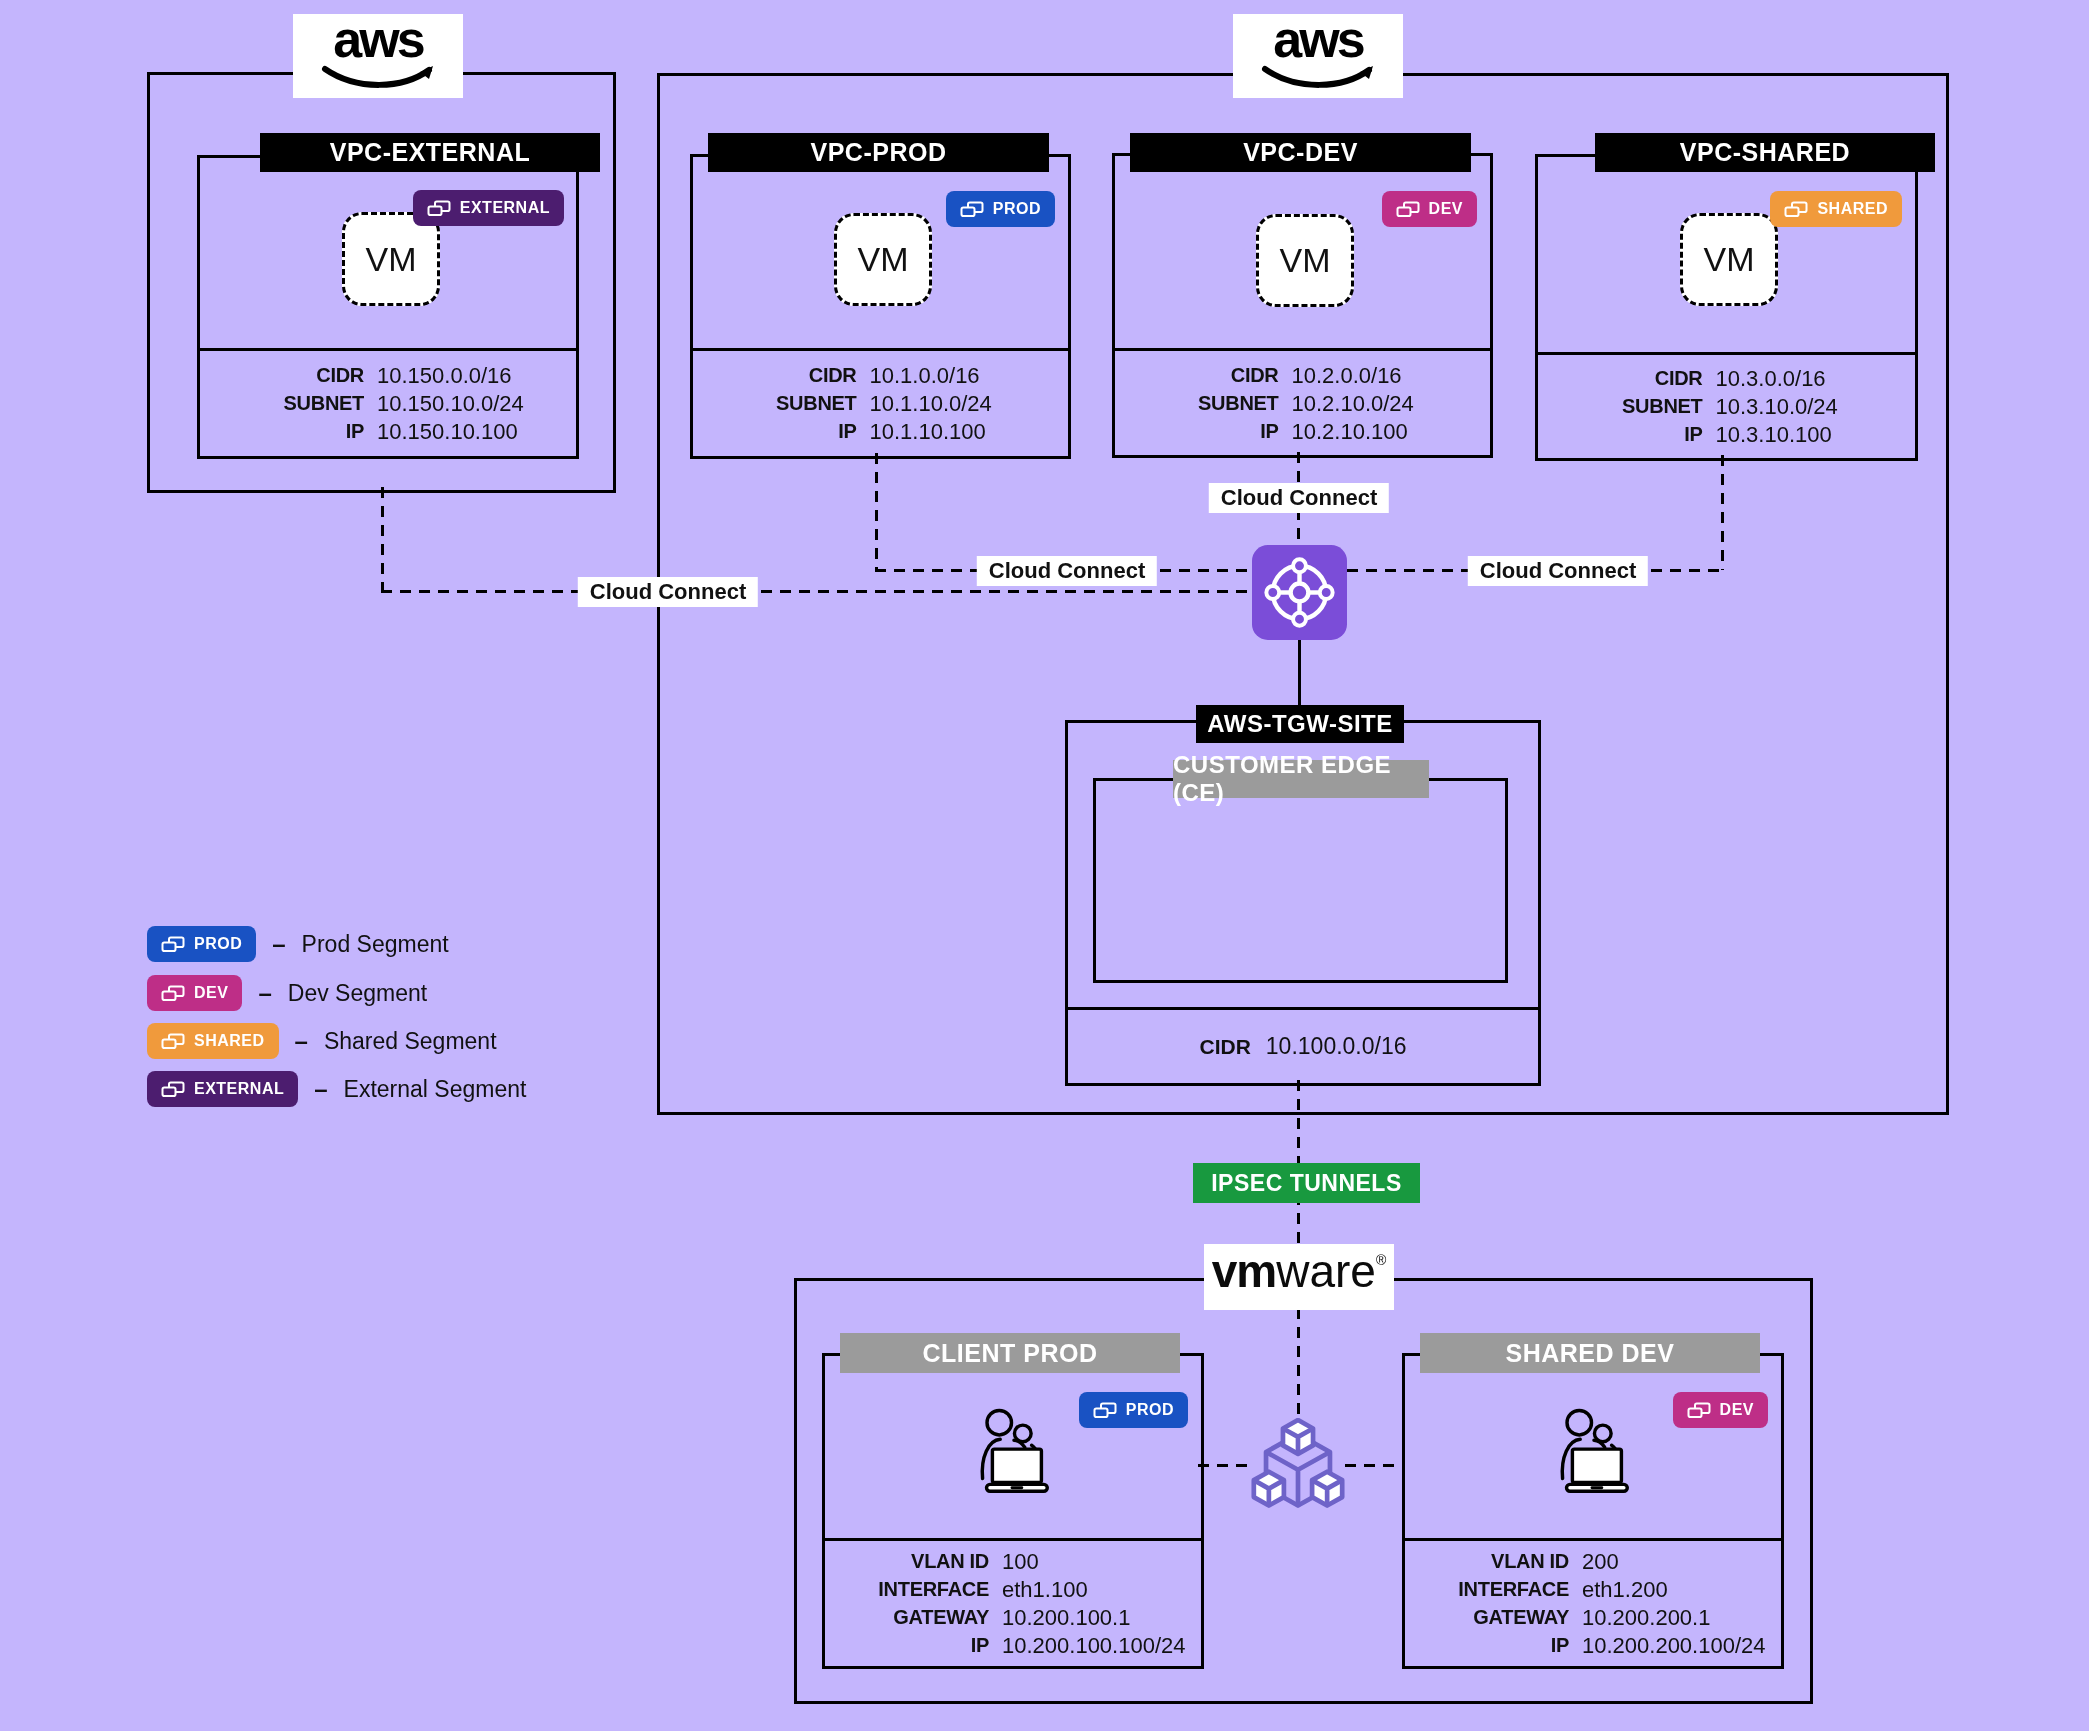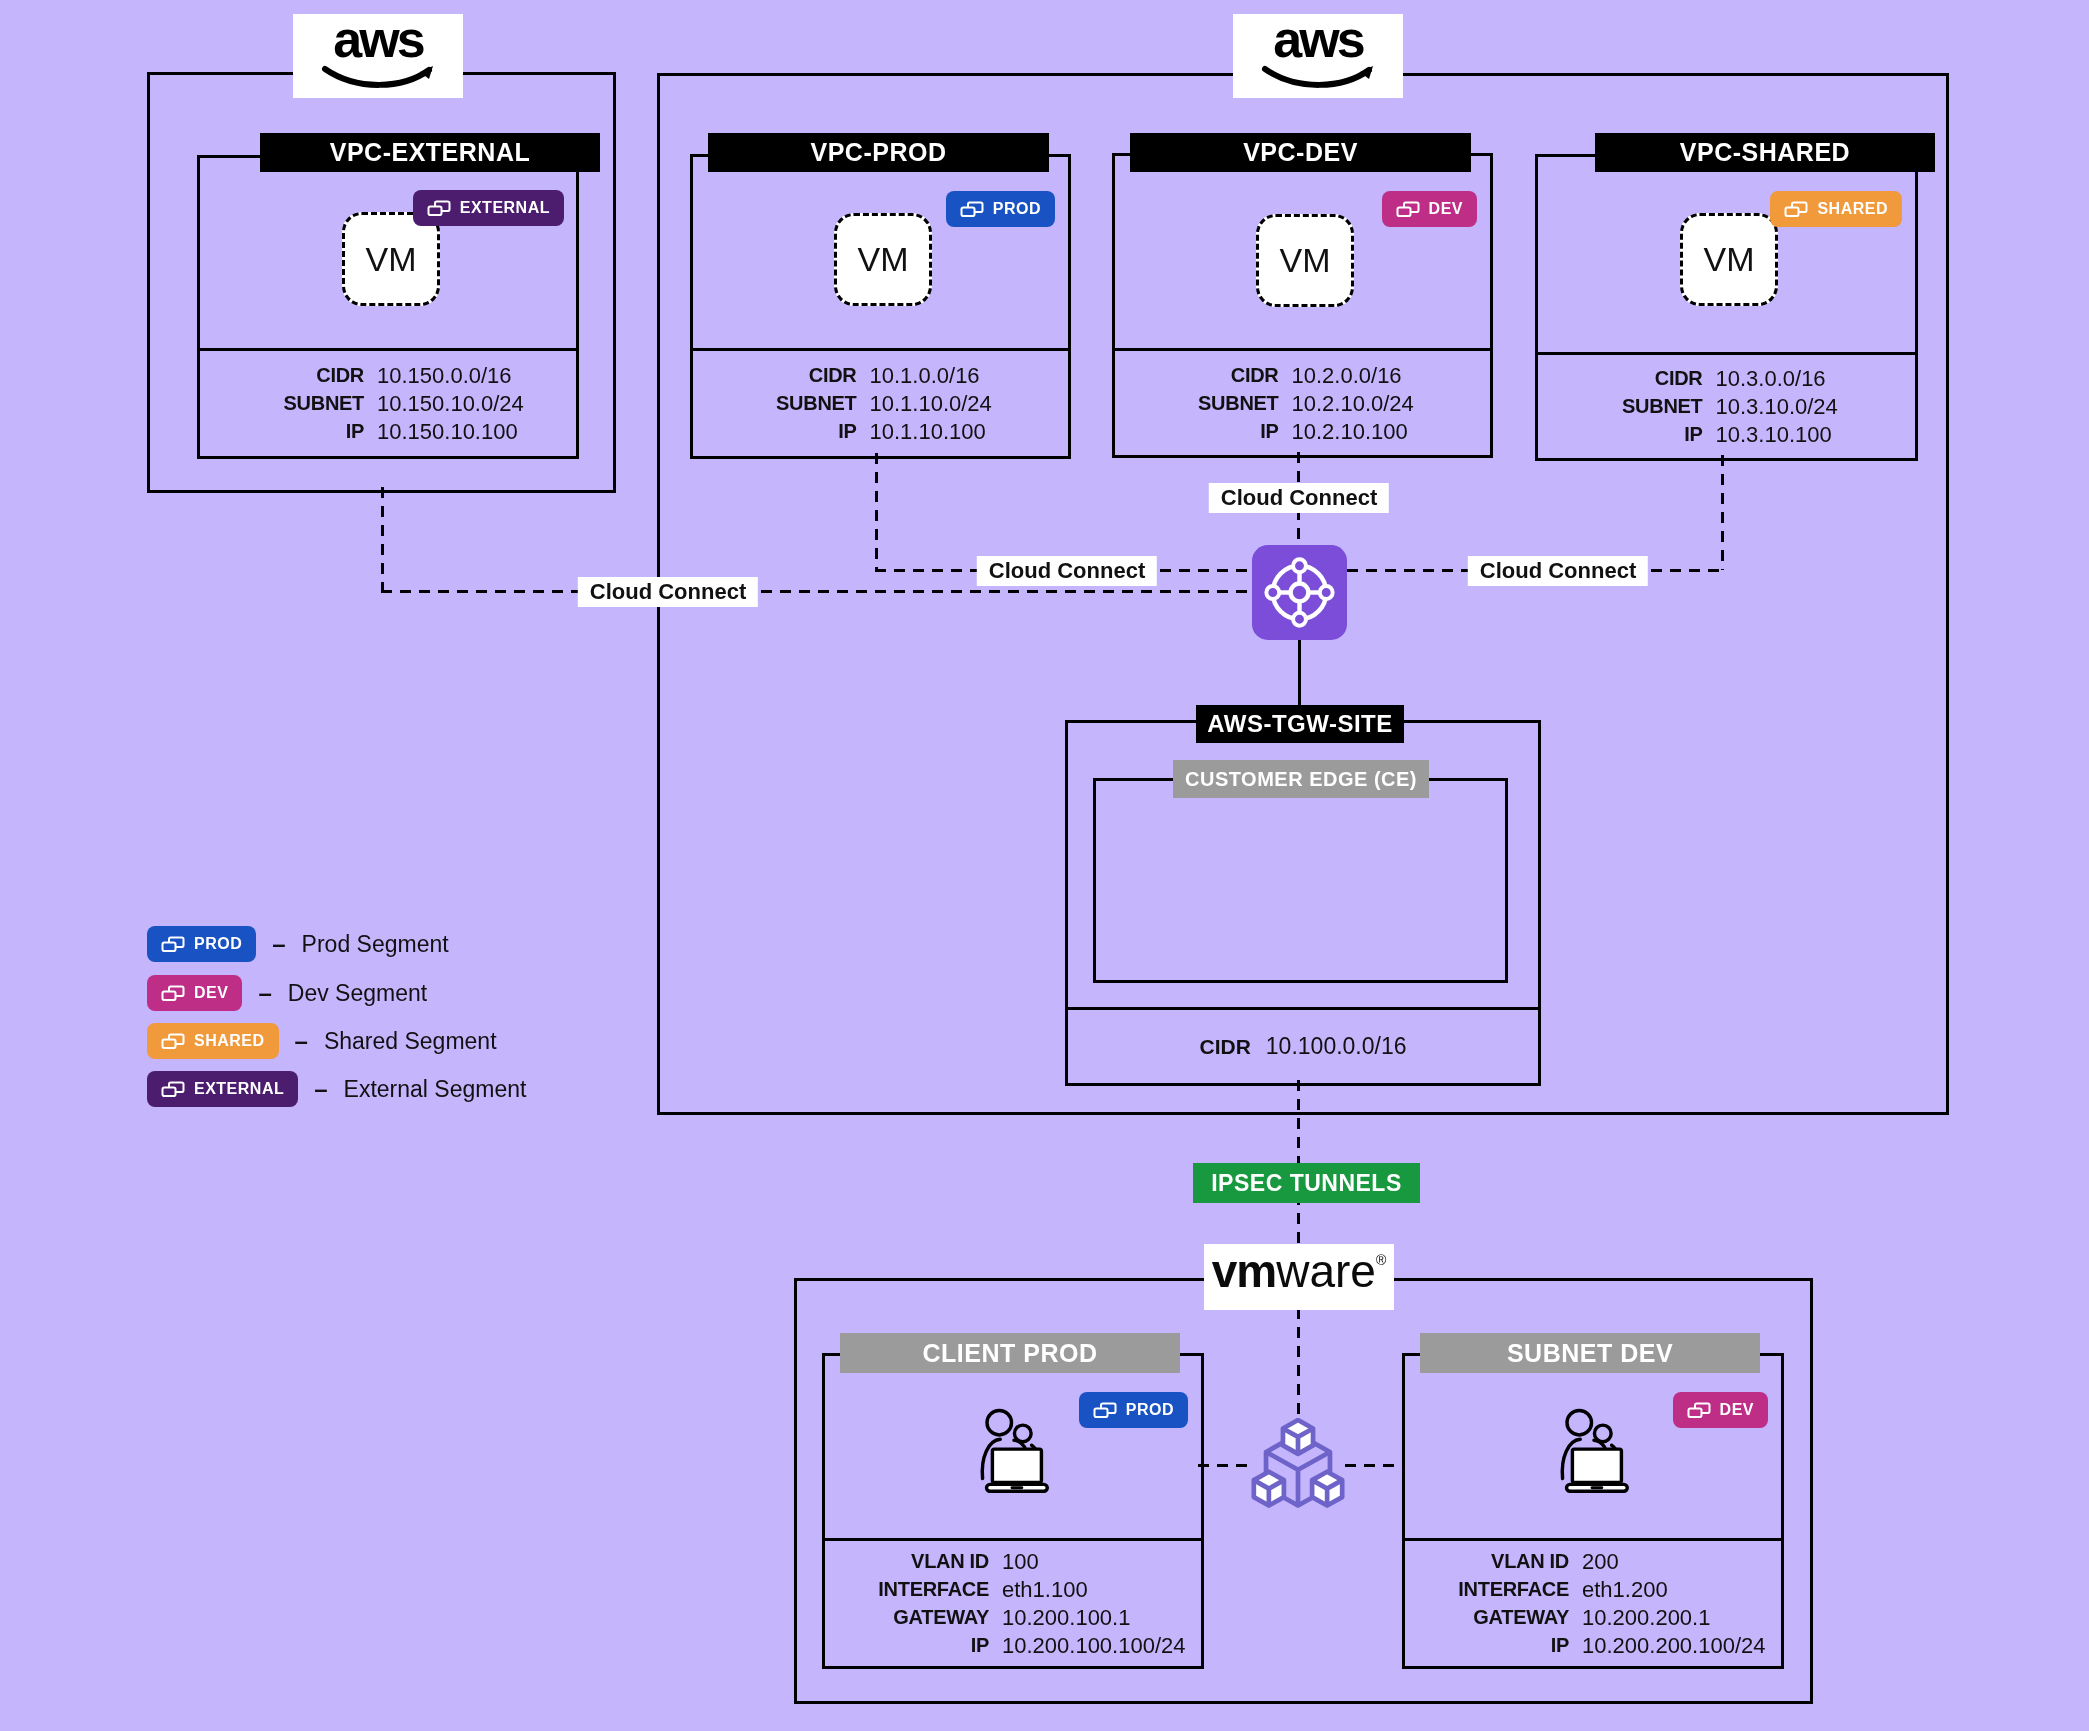--- a/index.html
+++ b/index.html
@@ -199,21 +199,21 @@
       <circle cx="48" cy="21" r="6.5" stroke="#fff" stroke-width="4" style="fill: rgb(123, 77, 216);"></circle>
       <circle cx="75" cy="48" r="6.5" stroke="#fff" stroke-width="4" style="fill: rgb(123, 77, 216);"></circle>
       <circle cx="48" cy="75" r="6.5" stroke="#fff" stroke-width="4" style="fill: rgb(123, 77, 216);"></circle>
       <circle cx="21" cy="48" r="6.5" stroke="#fff" stroke-width="4" style="fill: rgb(123, 77, 216);"></circle>
     </svg>
   </div>
 
   <div class="box" style="left:1065px;top:720px;width:470px;height:360px;">
     <div class="hdr" style="left: 128px; top: -18px; width: 208px; height: 38px; font-size: 24px; background-color: rgb(0, 0, 0);">AWS-TGW-SITE</div>
     <div class="box" style="left:25px;top:55px;width:409px;height:199px;">
-      <div class="hdr" style="left: 77px; top: -21px; width: 256px; height: 38px; font-size: 20px; background-color: rgb(155, 155, 155);">CUSTOMER EDGE (CE)</div>
+      <div class="hdr" style="left: 77px; top: -21px; width: 256px; height: 38px; font-size: 24px; background-color: rgb(155, 155, 155);">CUSTOMER EDGE (CE)</div>
       <div class="abs" style="left:0;top:30px;width:100%;height:165px;display:flex;justify-content:space-around;align-items:flex-end;padding-bottom:10px;box-sizing:border-box;">
       </div>
     </div>
     <div class="data-sec" style="top:284px;">
       <div class="tgw-datarow">
         <span style="font-weight:700;font-size:21px;">CIDR</span>
         <span style="font-size:23px;">10.100.0.0/16</span>
       </div>
     </div>
   </div>
@@ -324,21 +324,21 @@
         <path d="M50 20 L66 11 M50 20 L34 11 M50 20 L50 38" fill="none"></path>
         <path d="M19 57 L35 66 L35 84 L19 93 L3 84 L3 66 Z"></path>
         <path d="M19 75 L35 66 M19 75 L3 66 M19 75 L19 93" fill="none"></path>
         <path d="M81 57 L97 66 L97 84 L81 93 L65 84 L65 66 Z"></path>
         <path d="M81 75 L97 66 M81 75 L65 66 M81 75 L81 93" fill="none"></path>
       </g>
     </svg>
   </div>
 
   <div class="box" style="left:1402px;top:1353px;width:376px;height:310px;">
-    <div class="hdr" style="left: 15px; top: -23px; width: 340px; height: 40px; background-color: rgb(155, 155, 155);">SUBNET DEV</div>
+    <div class="hdr" style="left: 15px; top: -23px; width: 340px; height: 40px; background-color: rgb(155, 155, 155);">SHARED DEV</div>
     <div class="abs" style="left:138px;top:50px;">
       <svg viewBox="0 0 100 100" width="98" height="98">
         <g stroke="#000" stroke-width="3.5" fill="none" stroke-linecap="round">
           <circle cx="37" cy="17" r="12.5"></circle>
           <circle cx="61" cy="28" r="8.5"></circle>
           <path d="M20 74 C18 52 26 35 38 34"></path>
           <path d="M52 35 C56 35 60 38 63 42"></path>
           <path d="M74 62 C78 52 76 44 70 40"></path>
           <rect x="30" y="44" width="50" height="34" rx="2" fill="#fff"></rect>
           <rect x="24" y="80" width="62" height="7" rx="3.5" fill="#fff"></rect>

